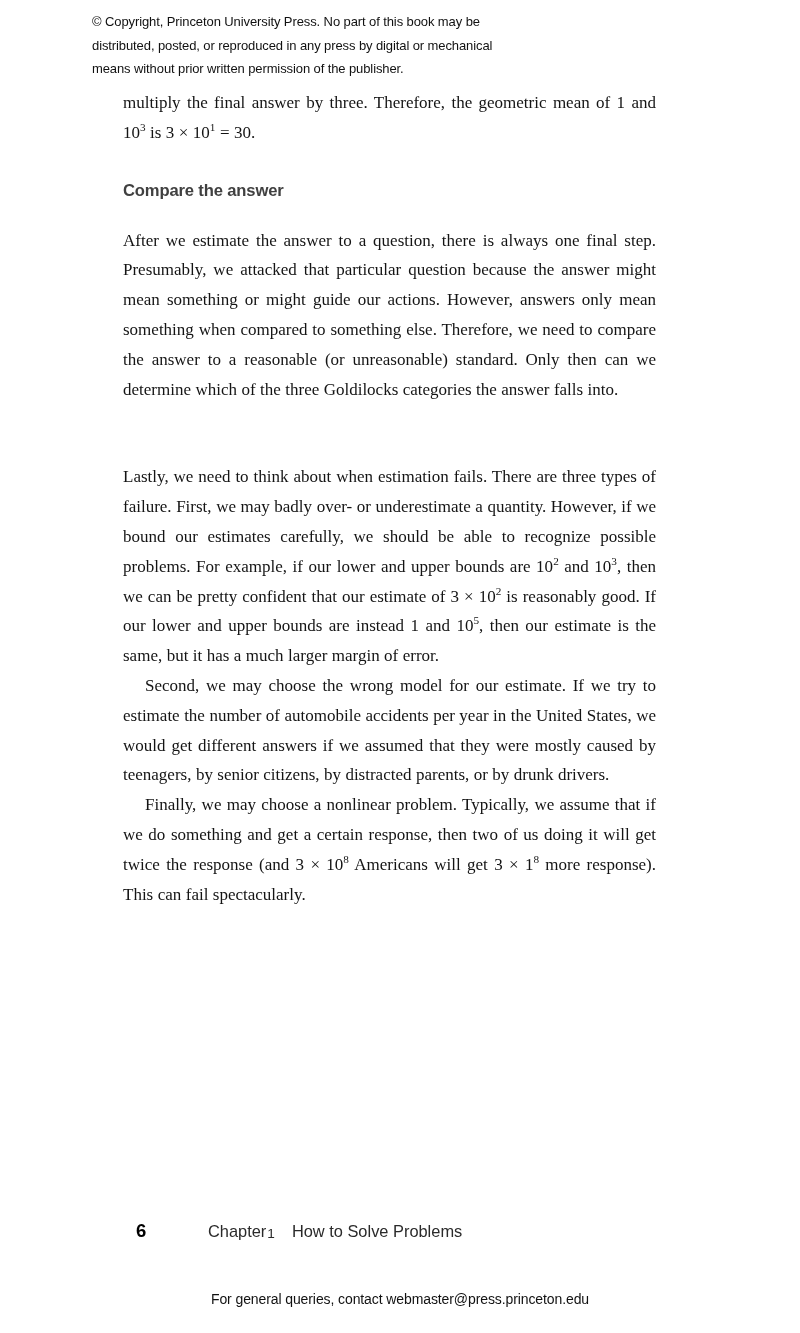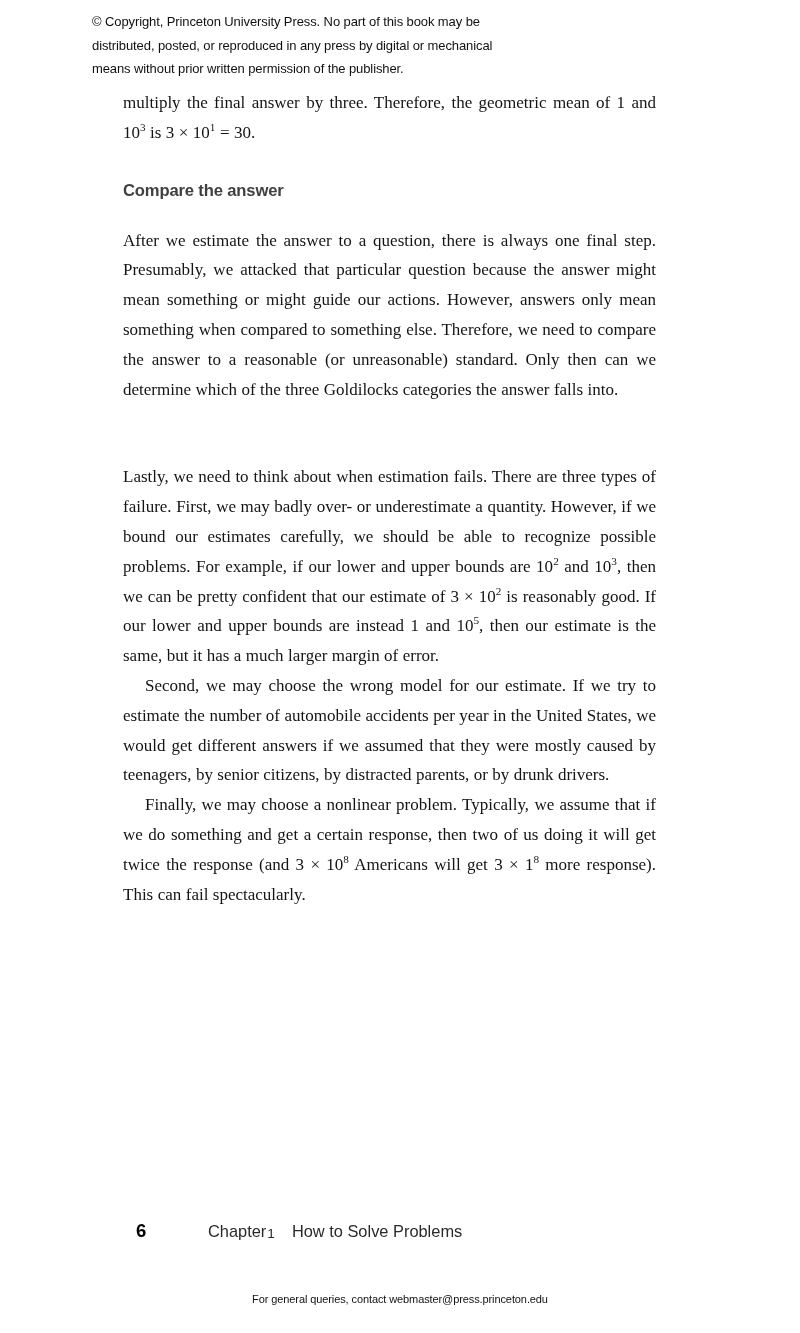--- a/index.html
+++ b/index.html
@@ -109,21 +109,21 @@
   }
 
   
   .queries-line {
     position: absolute;
     left: 0;
     top: 1288px;
     width: 800px;
     text-align: center;
     font-family: "Liberation Sans", sans-serif;
-    font-size: 11px;
+    font-size: 14px;
     line-height: 22px;
     color: #111111;
     letter-spacing: -0.1px;
   }
 </style>
 </head>
 <body>
 
 <div class="page">
 

